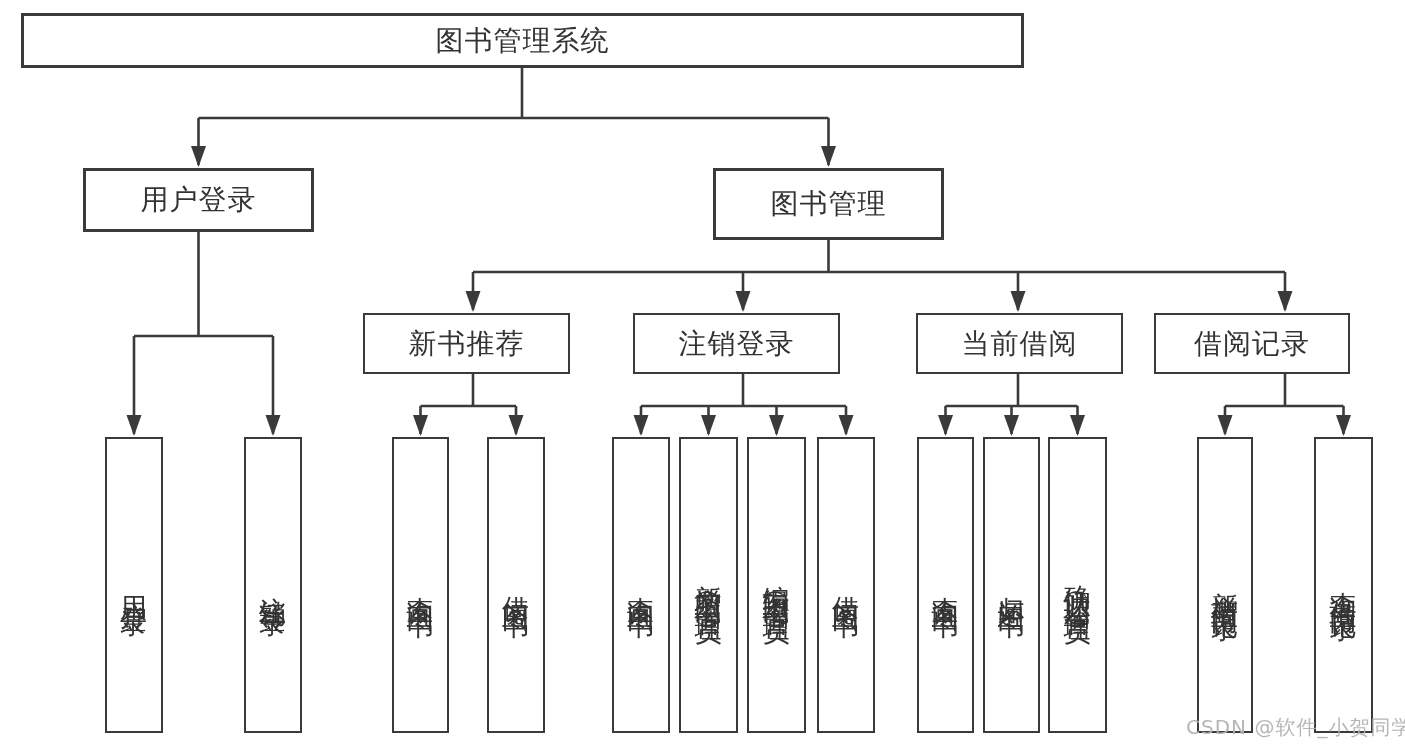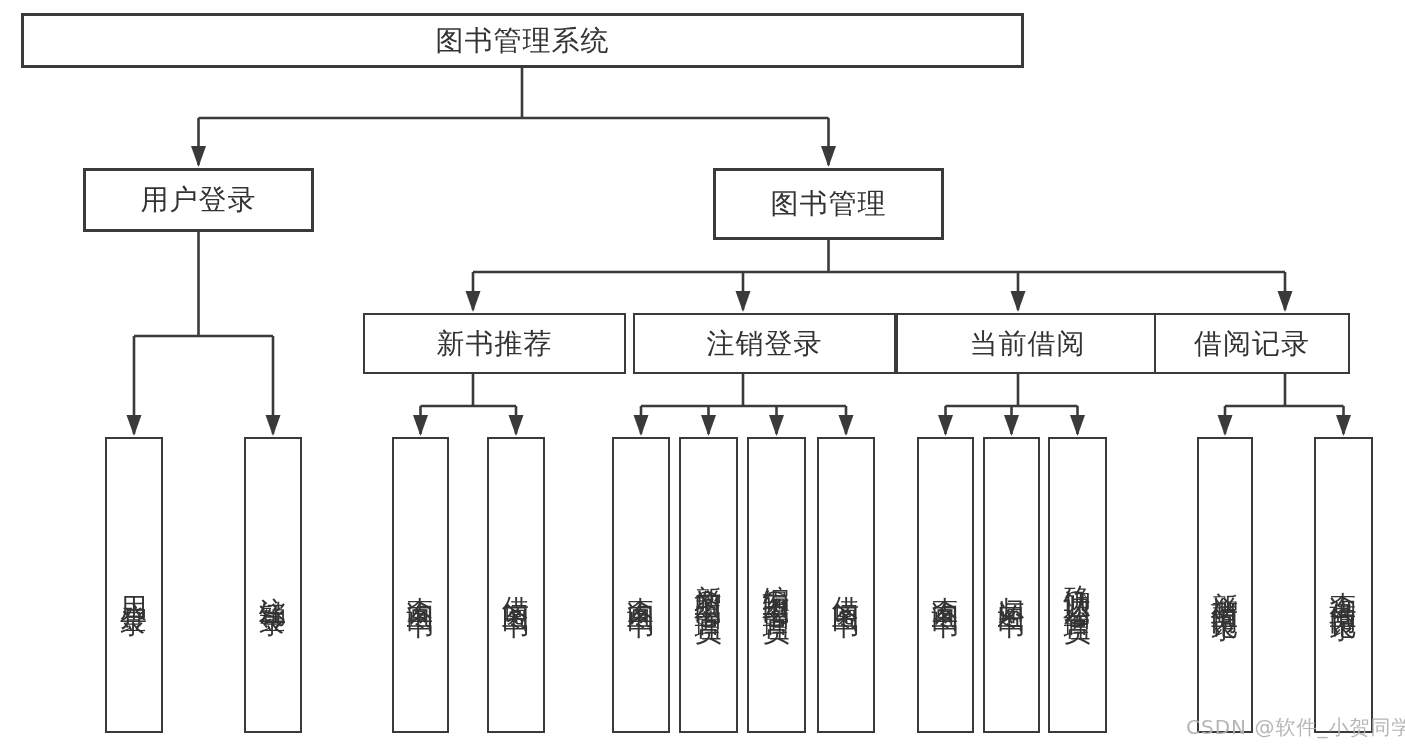--- a/index.html
+++ b/index.html
@@ -24,21 +24,21 @@
   .box{
     position:absolute;
     box-sizing:border-box;
     background:#fff;
     border:3px solid var(--line);
     display:flex;align-items:center;justify-content:center;
     font-size:28px;letter-spacing:1px;
     color:var(--text);
     z-index:2;
   }
-  .l3{top:313px;width:263px;height:61px;border-width:2.8px;}
+  .l3{top:313px;width:207px;height:61px;border-width:2.8px;}
   .leaf{
     top:437px;width:58px;height:296px;border-width:2.5px;
     font-size:27px;letter-spacing:0;
   }
   .vtext{
     writing-mode:vertical-rl;
     text-orientation:mixed;
     letter-spacing:5px;
     line-height:1;
     white-space:nowrap;
@@ -121,21 +121,21 @@
     </g>
   </svg>
 
   <div class="box" style="left:21px;top:13px;width:1003px;height:55px">图书管理系统</div>
 
   <div class="box" style="left:83px;top:168px;width:231px;height:64px">用户登录</div>
   <div class="box" style="left:713px;top:168px;width:231px;height:72px">图书管理</div>
 
   <div class="box l3" style="left:363px">新书推荐</div>
   <div class="box l3" style="left:633px">注销登录</div>
-  <div class="box l3" style="left:896px">当前借阅</div>
+  <div class="box l3" style="left:916px">当前借阅</div>
   <div class="box l3" style="left:1154px;width:196px">借阅记录</div>
 
   <div class="box leaf" style="left:105px">
     <span class="vtext">用户登录</span>
   </div>
   <div class="box leaf" style="left:244px">
     <span class="vtext">注销登录</span>
   </div>
 
   <div class="box leaf" style="left:392px;width:57px">

